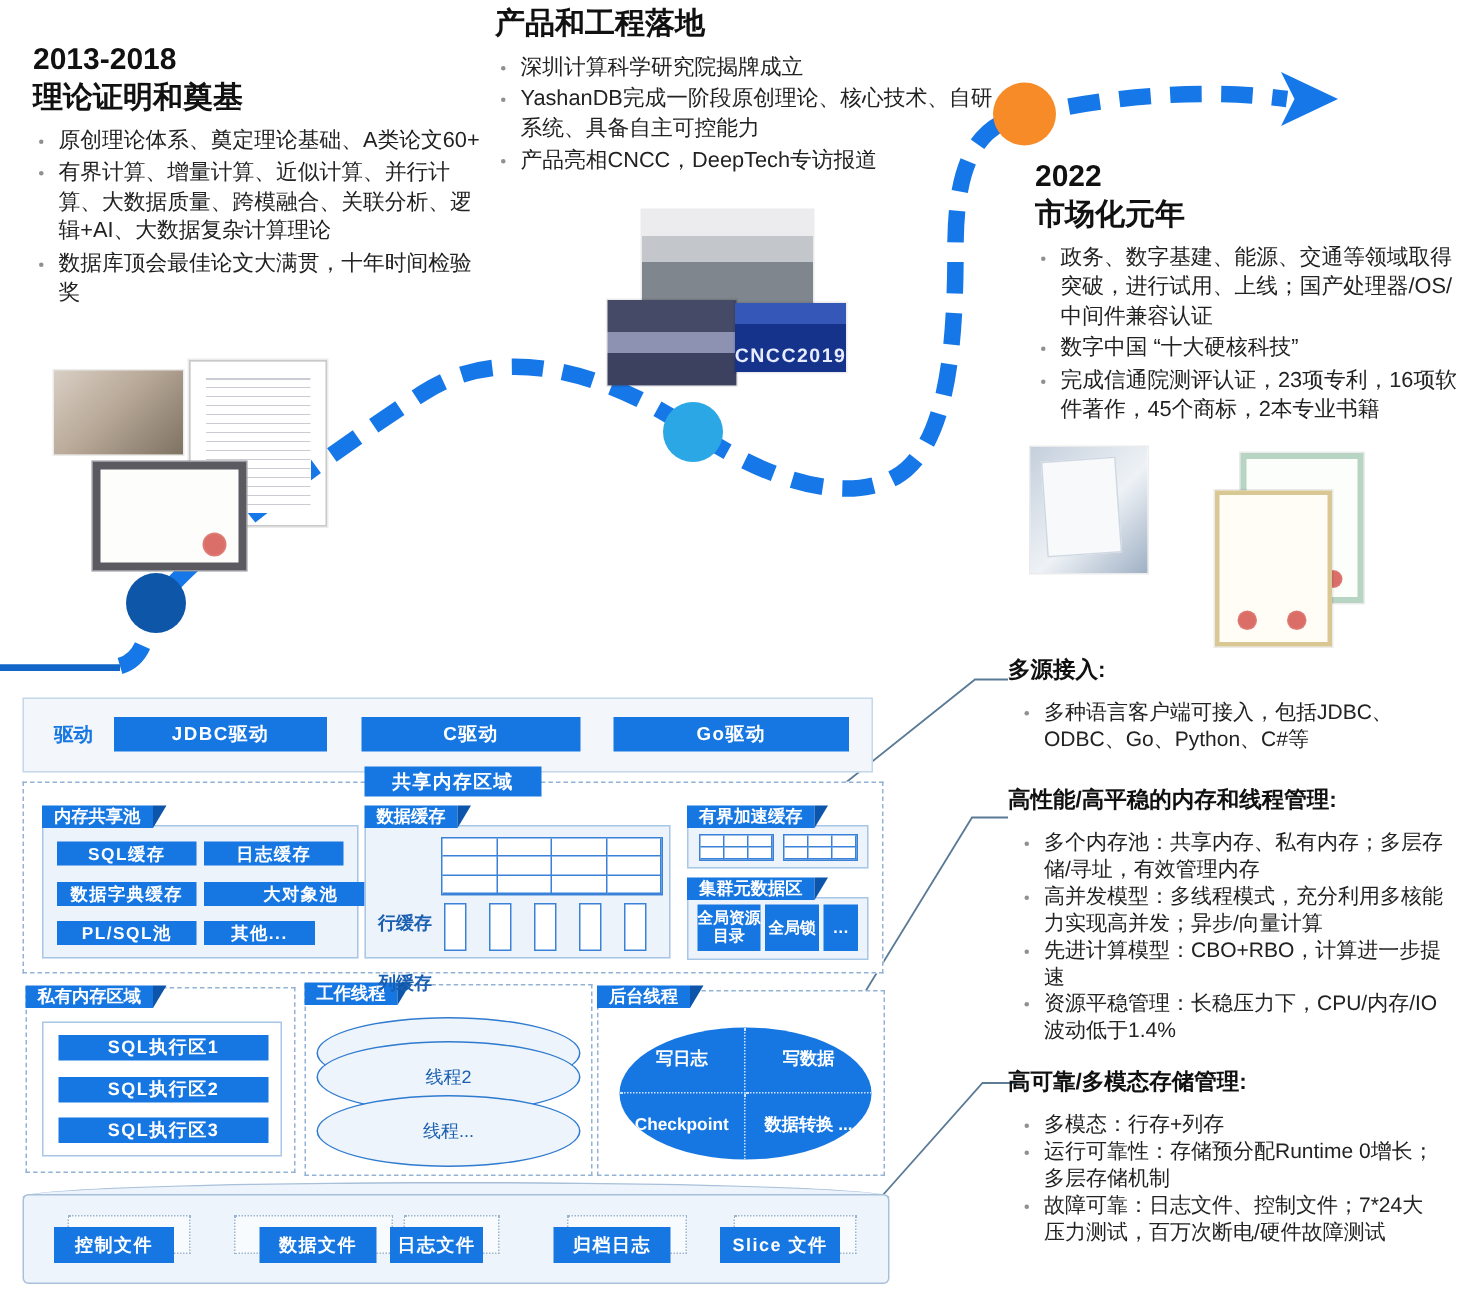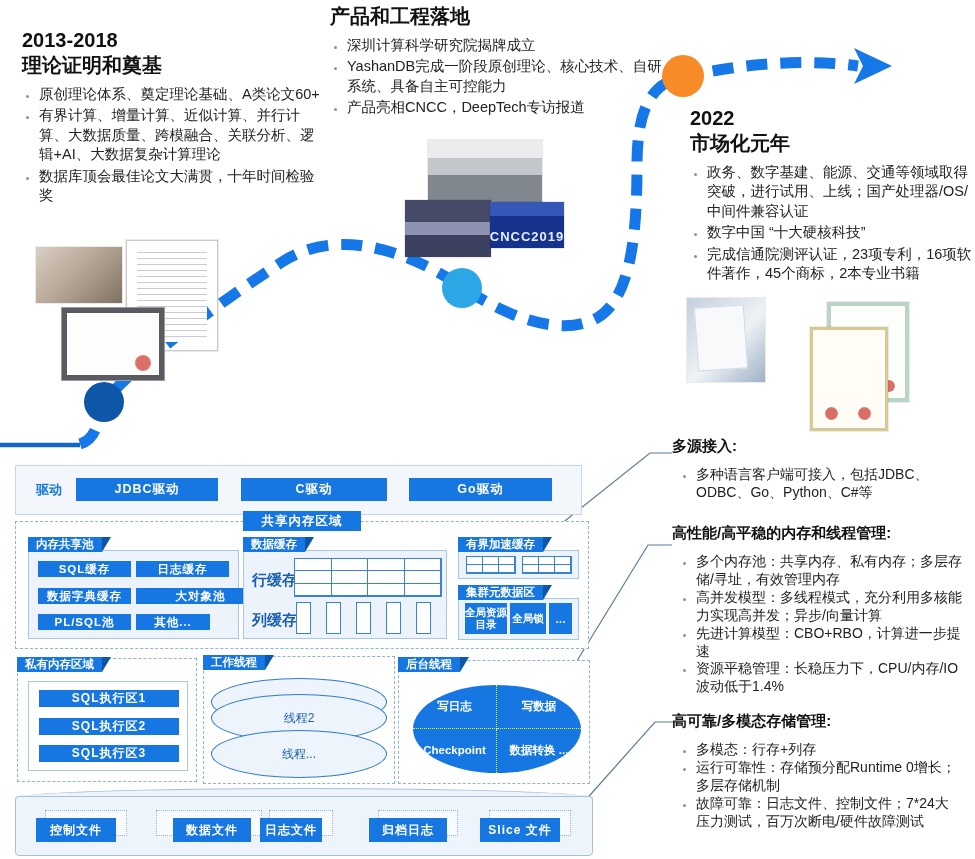--- a/index.html
+++ b/index.html
@@ -32,21 +32,21 @@
   .driver-box{position:absolute;left:15px;top:465px;width:565px;height:48px;background:#f3f7fc;border:1px solid #c5d7ea;z-index:3;}
   .driver-label{position:absolute;left:20px;top:15px;color:#1677e2;font-weight:bold;font-size:13px;}
   .dash{border:1px dashed #93b3d6;position:absolute;background:#fff;z-index:3;}
   .area-title{position:absolute;left:243px;top:511px;width:118px;height:20px;font-size:12.5px;z-index:4;}
   .panel{position:absolute;background:#edf3fb;border:1px solid #a8c6e6;}
   .tab{position:absolute;left:-1px;top:-14px;height:15px;padding:0 8px;font-size:11.5px;display:flex;align-items:center;white-space:nowrap;}
   .tab::after{content:"";position:absolute;right:-9px;top:0;border-style:solid;border-width:15px 9px 0 0;border-color:#0d55aa transparent transparent transparent;}
   .cellgrid{display:grid;background:#fff;border:1px solid #3a82d8;position:absolute;}
   .cellgrid div{border-right:1px solid #3a82d8;border-bottom:1px solid #3a82d8;}
   .bar{position:absolute;width:13px;height:30px;background:#fff;border:1px solid #3a82d8;}
-  .mini-label{position:absolute;color:#1a5fb0;font-weight:bold;font-size:15px;}
+  .mini-label{position:absolute;color:#1a5fb0;font-weight:bold;font-size:12px;margin-top:36px;}
   .exe-btn{position:absolute;left:10px;width:140px;height:17px;font-size:12px;}
   .ellipse{position:absolute;left:7px;width:174px;height:46px;border:1.5px solid #2f7bd0;border-radius:50%;background:#eef4fb;display:flex;align-items:center;justify-content:center;}
   .ellipse span{color:#1a5fb0;font-weight:normal;font-size:12px;}
   .bg-ellipse{position:absolute;left:14px;top:24px;width:168px;height:88px;background:#1677e2;border-radius:50%;display:grid;grid-template-columns:1fr 1fr;grid-template-rows:1fr 1fr;overflow:hidden;}
   .bg-ellipse .q{color:#fff;font-weight:bold;font-size:11.5px;display:flex;align-items:center;justify-content:center;text-align:center;padding:2px 4px;line-height:1.15;}
   .bg-ellipse .q.t{border-bottom:1px dotted #cfe2ff;}
   .bg-ellipse .q.l{border-right:1px dotted #cfe2ff;}
   .cyl-top{position:absolute;left:15px;top:788px;width:576px;height:18px;background:#eef4fb;border:1px solid #a8c0da;border-radius:50%;z-index:3;}
   .cyl{position:absolute;left:15px;top:796px;width:576px;height:58px;background:#eef4fb;border:1px solid #a8c0da;border-radius:4px;z-index:3;}
   .filewrap{position:absolute;top:818px;z-index:4;}
@@ -130,21 +130,21 @@
   </div>
   <div class="photo p-certy" style="left:810px;top:327px;width:72px;height:98px;z-index:2;">
     <span class="seal" style="left:12px;bottom:8px;width:13px;height:13px;"></span>
     <span class="seal" style="right:14px;bottom:8px;width:13px;height:13px;"></span>
   </div>
 
   <div class="driver-box">
     <span class="driver-label">驱动</span>
     <div class="blue btn" style="position:absolute;left:60px;top:12px;width:142px;height:23px;">JDBC驱动</div>
     <div class="blue btn" style="position:absolute;left:225px;top:12px;width:146px;height:23px;">C驱动</div>
-    <div class="blue btn" style="position:absolute;left:393px;top:12px;width:143px;height:23px;">Go驱动</div>
+    <div class="blue btn" style="position:absolute;left:393px;top:12px;width:157px;height:23px;">Go驱动</div>
   </div>
 
   <div class="blue btn area-title">共享内存区域</div>
   <div class="dash" style="left:15px;top:521px;width:572px;height:126px;"></div>
 
   <div class="panel" style="left:28px;top:550px;width:209px;height:87px;z-index:4;">
     <div class="blue tab">内存共享池</div>
     <div class="blue btn" style="position:absolute;left:9px;top:10px;width:93px;height:16px;font-size:11.5px;">SQL缓存</div>
     <div class="blue btn" style="position:absolute;left:107px;top:10px;width:93px;height:16px;font-size:11.5px;">日志缓存</div>
     <div class="blue btn" style="position:absolute;left:9px;top:37px;width:93px;height:16px;font-size:11.5px;">数据字典缓存</div>

